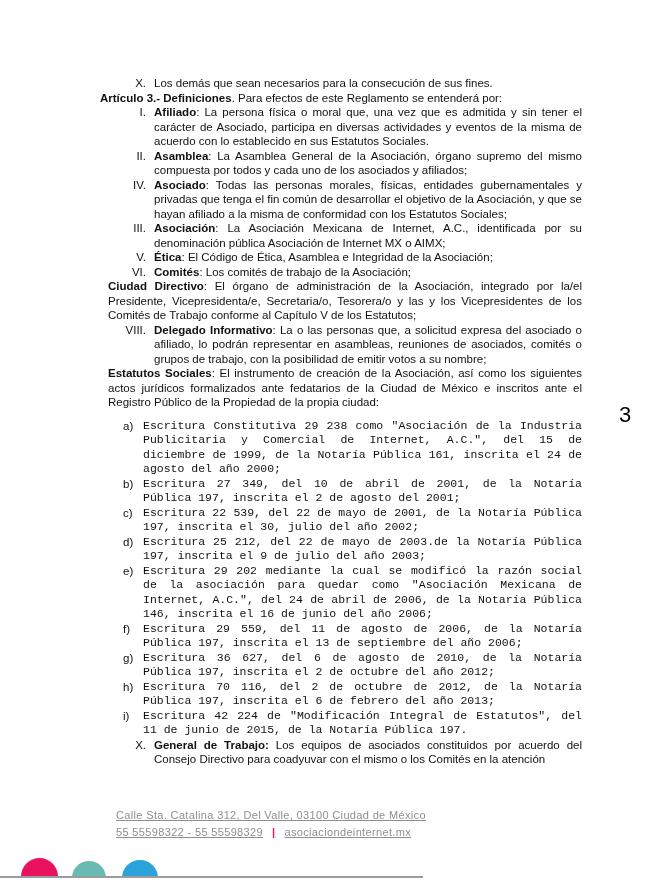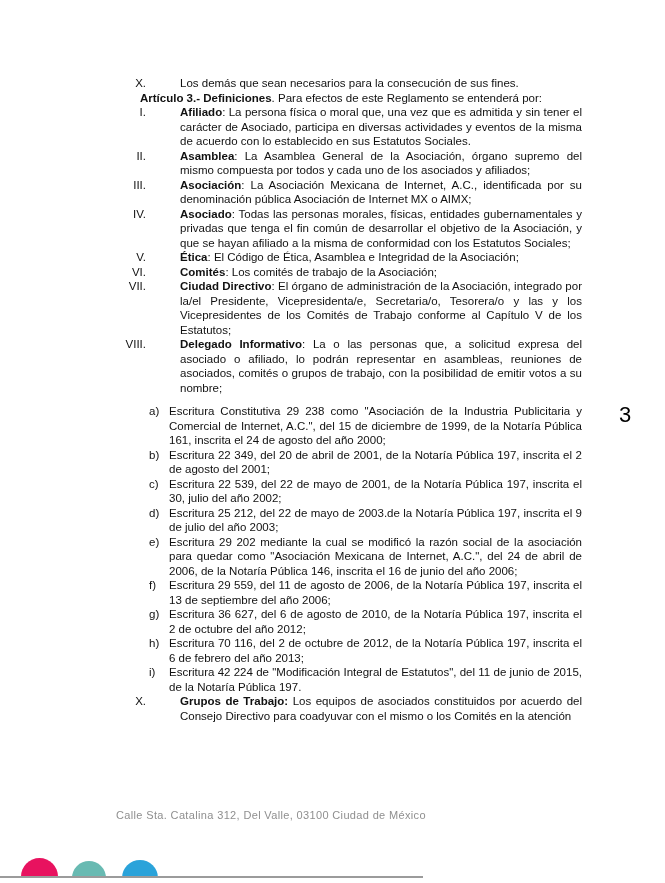--- a/index.html
+++ b/index.html
@@ -13,29 +13,29 @@
     line-height:14.5px;
     color:#111;
   }
   .content{
     position:absolute;
     left:100px;top:76px;
     width:482px;
   }
   .row{display:flex;}
   .marker{width:46px;flex:none;text-align:right;}
-  .body-col{flex:1;margin-left:34px;}
+  .body-col{flex:1;margin-left:8px;}
   .content p{margin:0;}
   .jst{text-align:justify;text-justify:inter-word;}
-  .heading{margin:14px 0 15px 0;text-align:center;}
+  .heading{margin:14px 0 15px 0;}
   b{font-weight:bold;}
   .sub-list{margin-top:9px;}
   .sub-row{display:flex;}
   .sub-marker{flex:none;width:20px;margin-left:15px;}
-  .sub-body{flex:1;}
+  .sub-body{flex:1;font-family:Liberation Mono, monospace;}
   .page-num{
     position:absolute;
     left:619px;top:402px;
     font-size:22px;line-height:26px;color:#000;
   }
   .footer{
     position:absolute;
     left:116px;top:807px;
     font-size:11px;line-height:16.5px;
     letter-spacing:0.35px;
@@ -79,74 +79,74 @@
     </div>
 
     <div class="row">
       <div class="marker">II.</div>
       <div class="body-col">
           <p class="jst"><b>Asamblea</b><span>: La Asamblea General de la Asociación, órgano supremo del mismo compuesta por todos y cada uno de los asociados y afiliados;</span></p>
         </div>
     </div>
 
     <div class="row">
+      <div class="marker">IV.</div>
+      <div class="body-col">
+          <p class="jst"><b>Asociado</b><span>: Todas las personas morales, físicas, entidades gubernamentales y privadas que tenga el fin común de desarrollar el objetivo de la Asociación, y que se hayan afiliado a la misma de conformidad con los Estatutos Sociales;</span></p>
+        </div>
+    </div>
+
+    <div class="row">
       <div class="marker">III.</div>
       <div class="body-col">
           <p class="jst"><b>Asociación</b><span>: La Asociación Mexicana de Internet, A.C., identificada por su denominación pública Asociación de Internet MX o AIMX;</span></p>
         </div>
     </div>
 
     <div class="row">
-      <div class="marker">IV.</div>
-      <div class="body-col">
-          <p class="jst"><b>Asociado</b><span>: Todas las personas morales, físicas, entidades gubernamentales y privadas que tenga el fin común de desarrollar el objetivo de la Asociación, y que se hayan afiliado a la misma de conformidad con los Estatutos Sociales;</span></p>
-        </div>
-    </div>
-
-    <div class="row">
       <div class="marker">V.</div>
       <div class="body-col">
           <p class="jst"><b>Ética</b><span>: El Código de Ética, Asamblea e Integridad de la Asociación;</span></p>
         </div>
     </div>
 
     <div class="row">
       <div class="marker">VI.</div>
       <div class="body-col">
           <p class="jst"><b>Comités</b><span>: Los comités de trabajo de la Asociación;</span></p>
         </div>
     </div>
 
     <div class="row">
-      <div class="marker">VII.</div>
       <div class="body-col">
           <p class="jst"><b>Ciudad Directivo</b><span>: El órgano de administración de la Asociación, integrado por la/el Presidente, Vicepresidenta/e, Secretaria/o, Tesorera/o y las y los Vicepresidentes de los Comités de Trabajo conforme al Capítulo V de los Estatutos;</span></p>
         </div>
     </div>
 
     <div class="row">
       <div class="marker">VIII.</div>
       <div class="body-col">
           <p class="jst"><b>Delegado Informativo</b><span>: La o las personas que, a solicitud expresa del asociado o afiliado, lo podrán representar en asambleas, reuniones de asociados, comités o grupos de trabajo, con la posibilidad de emitir votos a su nombre;</span></p>
         </div>
     </div>
 
     <div class="row">
       <div class="body-col">
+        <p class="jst"><b>Estatutos Sociales</b><span>: El instrumento de creación de la Asociación, así como los siguientes actos jurídicos formalizados ante fedatarios de la Ciudad de México e inscritos ante el Registro Público de la Propiedad de la propia ciudad:</span></p>
         <div class="sub-list">
           <div class="sub-row">
             <div class="sub-marker">a)</div>
             <div class="sub-body">
                 <p class="jst">Escritura Constitutiva 29 238 como "Asociación de la Industria Publicitaria y Comercial de Internet, A.C.", del 15 de diciembre de 1999, de la Notaría Pública 161, inscrita el 24 de agosto del año 2000;</p>
               </div>
           </div>
           <div class="sub-row">
             <div class="sub-marker">b)</div>
             <div class="sub-body">
-                <p class="jst">Escritura 22 349, del 20 de abril de 2001, de la Notaría Pública 197, inscrita el 2 de agosto del 2001;</p>
+                <p class="jst">Escritura 27 349, del 10 de abril de 2001, de la Notaría Pública 197, inscrita el 2 de agosto del 2001;</p>
               </div>
           </div>
           <div class="sub-row">
             <div class="sub-marker">c)</div>
             <div class="sub-body">
                 <p class="jst">Escritura 22 539, del 22 de mayo de 2001, de la Notaría Pública 197, inscrita el 30, julio del año 2002;</p>
               </div>
           </div>
           <div class="sub-row">
             <div class="sub-marker">d)</div>
@@ -184,30 +184,31 @@
                 <p class="jst">Escritura 42 224 de "Modificación Integral de Estatutos", del 11 de junio de 2015, de la Notaría Pública 197.</p>
               </div>
           </div>
         </div>
       </div>
     </div>
 
     <div class="row">
       <div class="marker">X.</div>
       <div class="body-col">
-          <p class="jst"><b>Grupos de Trabajo:</b><span> Los equipos de asociados constituidos por acuerdo del Consejo Directivo para coadyuvar con el mismo o los Comités en la atención</span></p>
+          <p class="jst"><b>General de Trabajo:</b><span> Los equipos de asociados constituidos por acuerdo del Consejo Directivo para coadyuvar con el mismo o los Comités en la atención</span></p>
         </div>
     </div>
 
   </div>
 
   <div class="page-num">3</div>
 
-  <div class="footer" style="color: rgb(143, 143, 143);">
+  <div class="footer" style="color: rgb(143, 143, 143); text-decoration: underline;">
     <div>Calle Sta. Catalina 312, Del Valle, 03100 Ciudad de México</div>
+    <div><span>55 55598322 - 55 55598329</span><span class="pipe" style="color: rgb(232, 18, 95);">|</span><span>asociaciondeinternet.mx</span></div>
   </div>
 
   <div class="dots">
     <div class="dot dot-pink" style="background: rgb(232, 18, 95);"></div>
     <div class="dot dot-teal" style="background: rgb(104, 186, 178);"></div>
     <div class="dot dot-blue" style="background: rgb(42, 163, 218);"></div>
   </div>
   <div class="bottom-line" style="background: rgb(155, 155, 155);"></div>
 
 </div>

